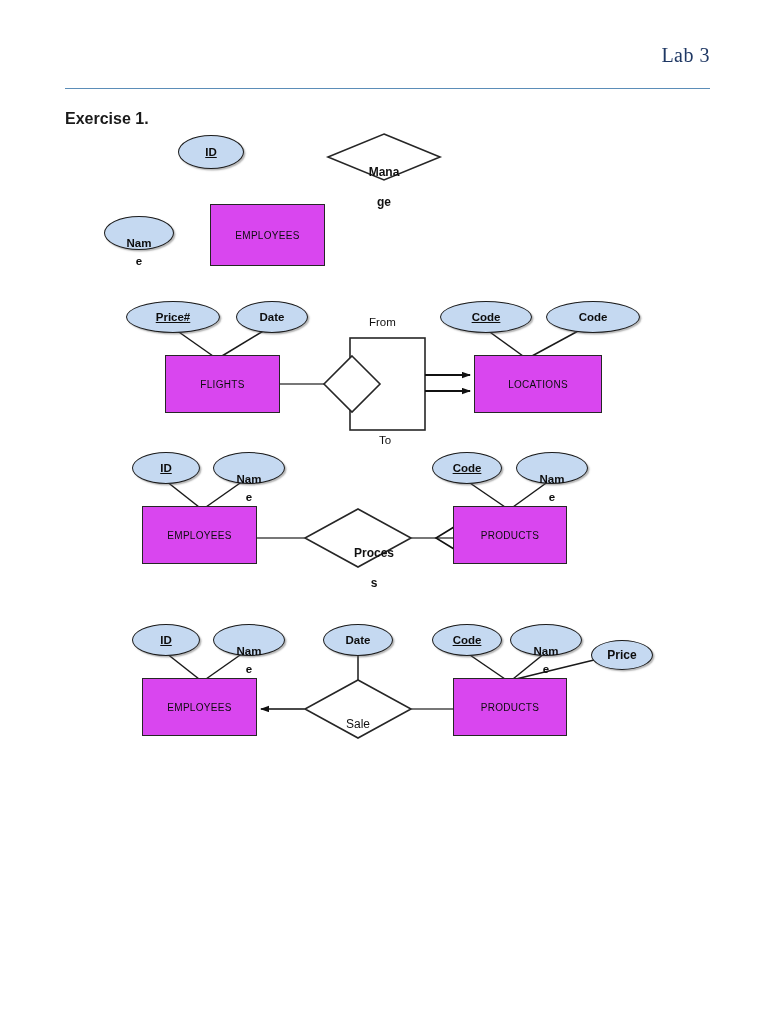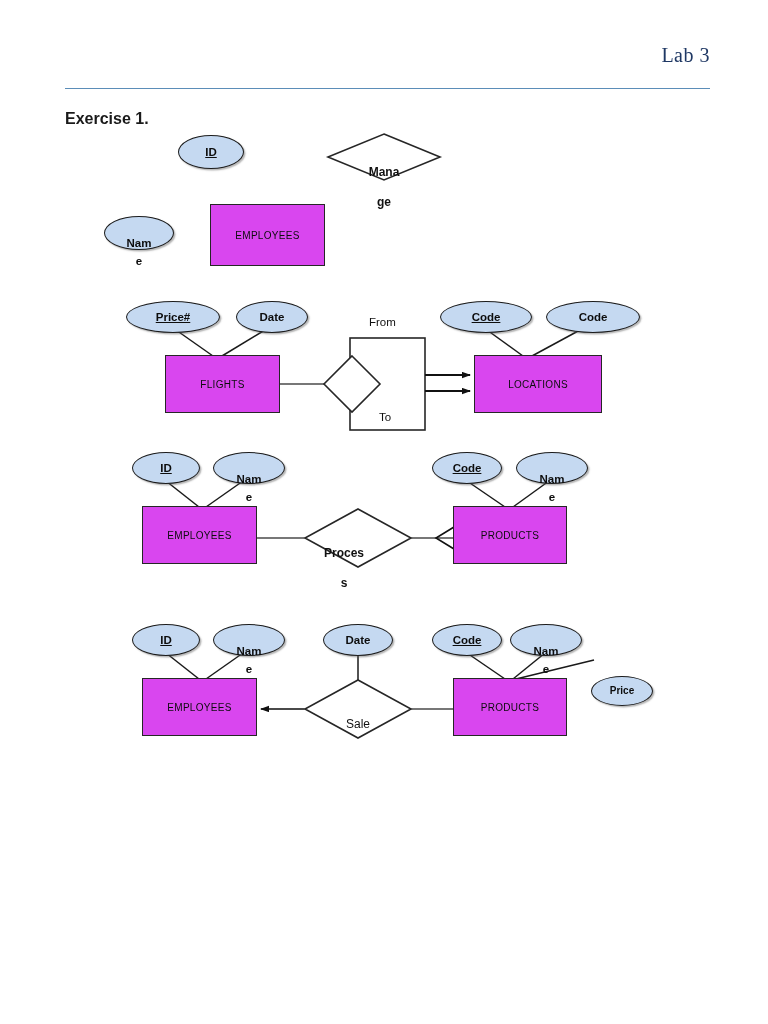--- a/index.html
+++ b/index.html
@@ -237,21 +237,21 @@
 <div class="entity" style="left:165px; top:355px; width:115px; height:58px;">
   <span>FLIGHTS</span>
 </div>
 <div class="entity" style="left:474px; top:355px; width:128px; height:58px;">
   <span>LOCATIONS</span>
 </div>
 
 <div class="frame-label" style="left:369px; top:316px;">
   <span>From</span>
 </div>
-<div class="frame-label" style="left:379px; top:411px;text-align:right;">
+<div class="frame-label" style="left:379px; top:434px;text-align:right;">
   <span>To</span>
 </div>
 
 <div class="attr key" style="left:132px; top:452px; width:68px; height:32px;">
   <span>ID</span>
 </div>
 <div class="attr overflow" style="left:213px; top:452px; width:72px; height:32px;">
   <span class="l1">Nam</span>
   <span class="l2">e</span>
 </div>
@@ -263,21 +263,21 @@
   <span class="l2">e</span>
 </div>
 
 <div class="entity" style="left:142px; top:506px; width:115px; height:58px;">
   <span>EMPLOYEES</span>
 </div>
 <div class="entity" style="left:453px; top:506px; width:114px; height:58px;">
   <span>PRODUCTS</span>
 </div>
 
-<div class="rel-label" style="left:304px; top:531px; width:80px;">
+<div class="rel-label" style="left:334px; top:531px; width:80px;">
   <span>Proces</span><br>
   <span>s</span>
 </div>
 
 <div class="attr key" style="left:132px; top:624px; width:68px; height:32px;">
   <span>ID</span>
 </div>
 <div class="attr overflow" style="left:213px; top:624px; width:72px; height:32px;">
   <span class="l1">Nam</span>
   <span class="l2">e</span>
@@ -285,21 +285,21 @@
 <div class="attr" style="left:323px; top:624px; width:70px; height:32px;">
   <span>Date</span>
 </div>
 <div class="attr key" style="left:432px; top:624px; width:70px; height:32px;">
   <span>Code</span>
 </div>
 <div class="attr overflow" style="left:510px; top:624px; width:72px; height:32px;">
   <span class="l1">Nam</span>
   <span class="l2">e</span>
 </div>
-<div class="attr" style="left:591px; top:676px; width:62px; height:30px; font-size:10px;">
+<div class="attr" style="left:591px; top:640px; width:62px; height:30px; font-size:12px;">
   <span>Price</span>
 </div>
 
 <div class="entity" style="left:142px; top:678px; width:115px; height:58px;">
   <span>EMPLOYEES</span>
 </div>
 <div class="entity" style="left:453px; top:678px; width:114px; height:58px;">
   <span>PRODUCTS</span>
 </div>
 

